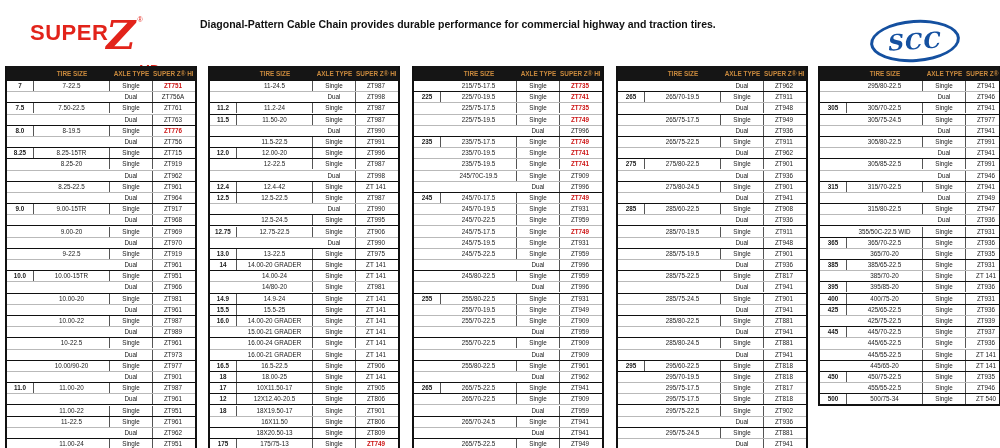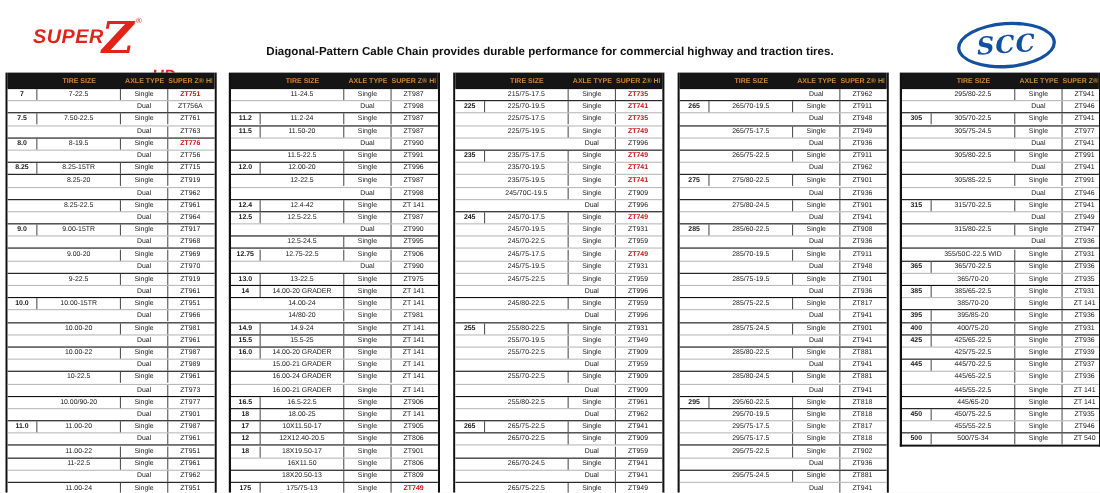--- a/index.html
+++ b/index.html
@@ -1,25 +1,25 @@
 <!DOCTYPE html>
 <html><head>
 <meta charset="utf-8">
 <style>
   html,body{margin:0;padding:0;background:#f4f4f4;}
   #page{position:relative;width:1000px;height:448px;background:#ffffff;overflow:hidden;
         font-family:"Liberation Sans",sans-serif;}
   
   #brand{position:absolute;left:30px;top:16px;width:180px;height:48px;}
-  #brand .super{font-style:italic;font-weight:bold;font-size:18px;color:#e2231a;letter-spacing:.5px;vertical-align:top;line-height:34px;}
+  #brand .super{font-weight:bold;font-size:22px;color:#e2231a;letter-spacing:.5px;vertical-align:top;line-height:34px;}
   #brand .bigz{font-style:italic;font-weight:bold;font-size:40px;color:#e2231a;line-height:30px;position:relative;top:4px;left:-2px;
                font-family:"DejaVu Serif",serif;}
   #brand .reg{font-size:7px;color:#e2231a;vertical-align:top;}
   #brand .hd{position:absolute;left:108px;top:29px;font-style:italic;font-weight:bold;font-size:15px;color:#e2231a;margin-top:16px;}
-  #tagline{position:absolute;left:200px;top:41px;width:600px;text-align:center;
+  #tagline{position:absolute;left:200px;top:18px;width:600px;text-align:left;
            font-size:10.5px;font-weight:bold;color:#111;}
   #scclogo{position:absolute;right:38px;top:20px;width:92px;height:40px;}
   #scclogo .oval{display:flex;align-items:center;justify-content:center;width:84px;height:36px;
                  border:3px solid #1450a0;border-radius:50%;transform:rotate(-4deg);background:#fff;}
   #scclogo .scc{font-style:italic;font-weight:bold;font-size:22px;color:#1450a0;letter-spacing:1px;
                 font-family:"DejaVu Serif",serif;}
   
   .panel{position:absolute;top:66px;border:2px solid #111;border-top:none;background:#fff;}
   .phead{display:grid;height:14px;background:#151515;align-items:center;}
   .phead span{color:#c8893d;font-weight:bold;font-size:6.4px;text-align:center;white-space:nowrap;overflow:hidden;}

